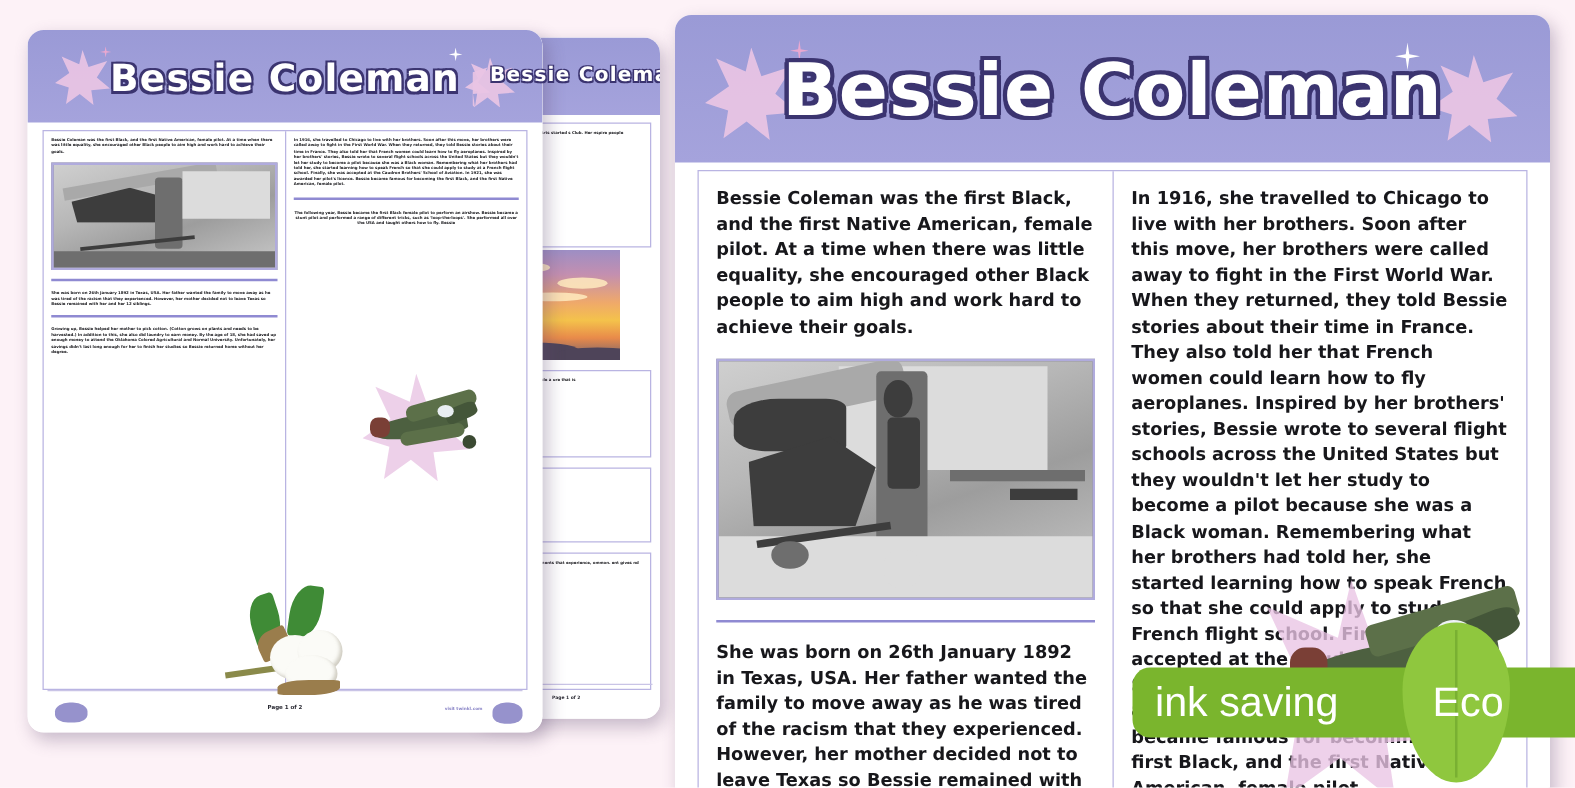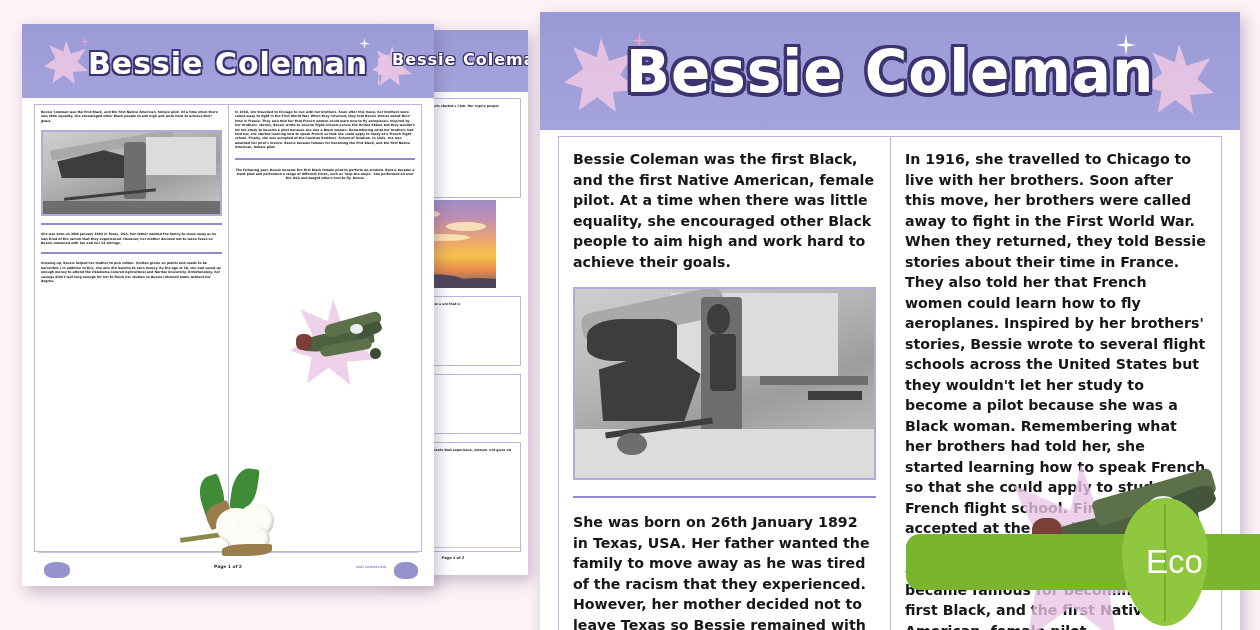--- a/index.html
+++ b/index.html
@@ -10,20 +10,21 @@
     overflow: hidden;
   }
   #stage { position: relative; width: 1260px; height: 630px; background: #fdf2f7; }
 
   
   .page {
     position: absolute;
     background: #ffffff;
     box-shadow: 4px 6px 14px rgba(90,70,110,0.33);
     overflow: hidden;
+    border-radius: 13px;
   }
   .page-inner { position: absolute; inset: 0; background: #ffffff; }
 
   .hdr {
     position: relative;
     background: linear-gradient(#9a9ad6, #a5a3dc);
     width: 100%;
     overflow: hidden;
   }
   .hdr-title {
@@ -326,16 +327,17 @@
         <div class="rd" style="left:130px; top:29px; width:7px; height:7px; background:#b6262a;"></div>
         <div class="rd" style="left:160px; top:72px; width:22px; height:22px; background:#3b4a32;"></div>
       </div>
 
     </div>
   </div>
 
   <div id="eco-badge">
     <div id="eco-bar"></div>
     <div id="eco-leaf"></div>
+    <div id="eco-ink">ink saving</div>
     <div id="eco-eco">Eco</div>
   </div>
 
 </div>
 
 </body></html>

